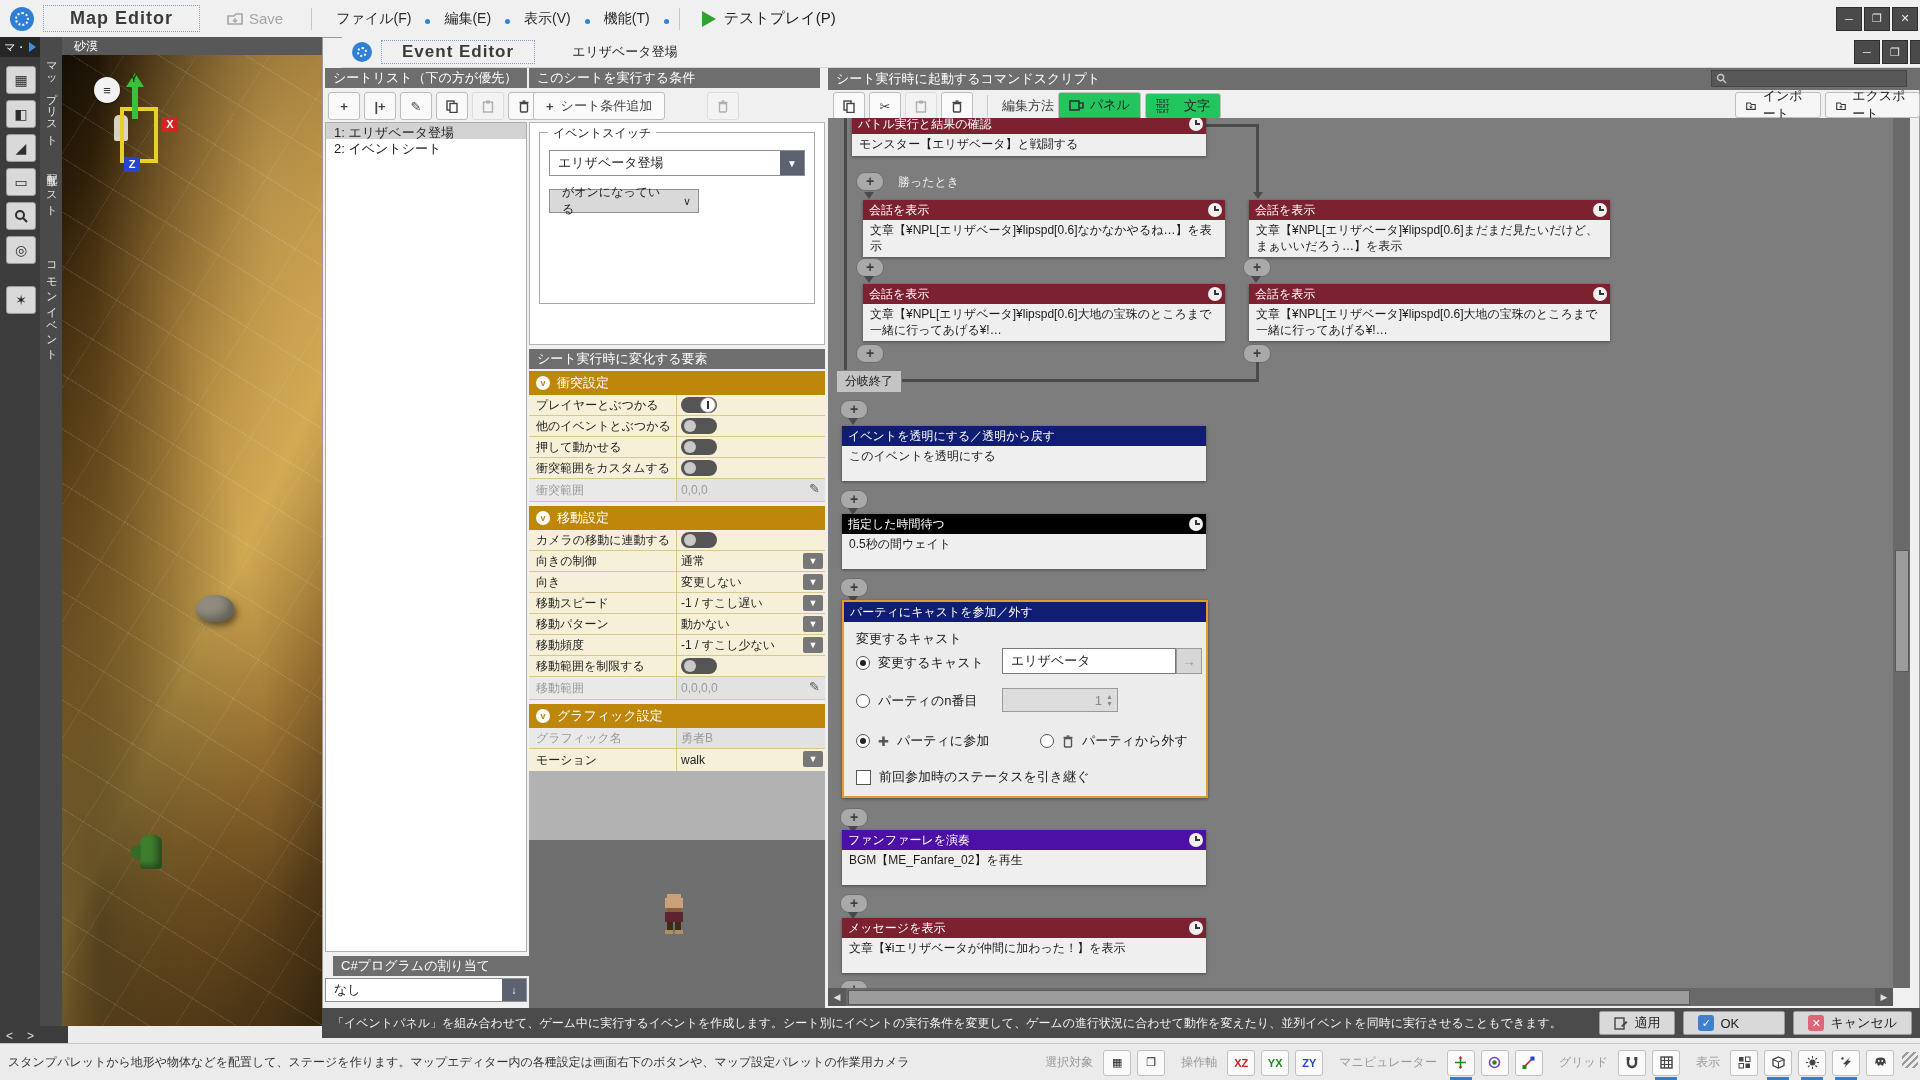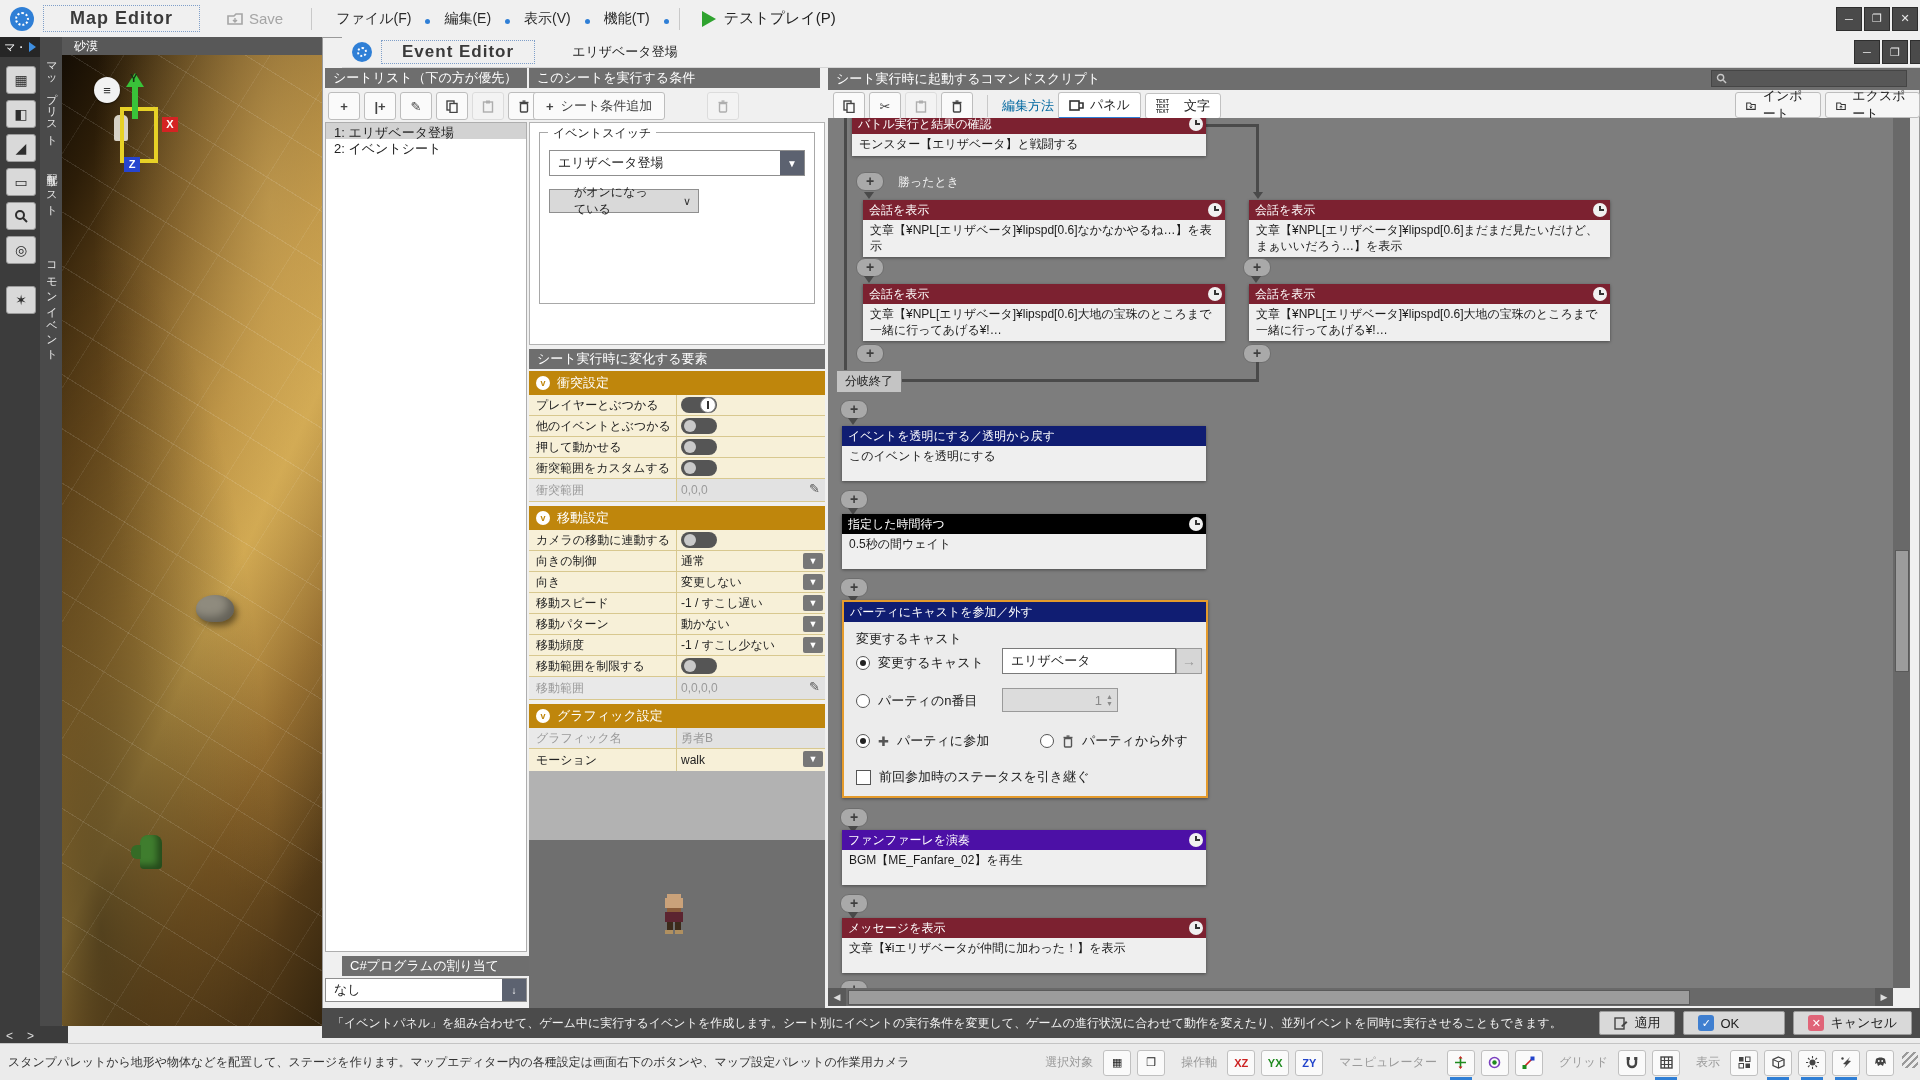--- a/index.html
+++ b/index.html
@@ -59,40 +59,40 @@
   .tbtn{width:30px;height:26px;background:#fafafa;border:1px solid #bdbdbd;border-radius:3px;display:flex;align-items:center;justify-content:center;color:#444;}
   .tbtn.dis{opacity:.38;}
   .tbtn svg{display:block;}
   .listbox{background:#fff;border:1px solid #aeaeae;box-sizing:border-box;}
   .listitem{height:16px;line-height:20px;padding:0 8px;font-size:13px;}
   .listitem.sel{background:#d2d2d2;}
   .ddl{background:#fff;border:1px solid #8f8f8f;box-sizing:border-box;display:flex;align-items:center;}
   .ddl .txt{flex:1;padding:0 8px;font-size:13px;white-space:nowrap;overflow:hidden;}
   .ddl .arr{width:24px;align-self:stretch;background:#5c6270;color:#fff;display:flex;align-items:center;justify-content:center;font-size:10px;}
   .combo{background:#d9d9d9;border:1px solid #8f8f8f;box-sizing:border-box;display:flex;align-items:center;}
-  .combo .txt{flex:1;padding:0 24px;}
+  .combo .txt{flex:1;padding:0 12px;}
   .combo .chev{width:22px;text-align:center;color:#333;font-size:11px;}
   
   .sectionbar{background:#bf860c;color:#fff;height:24px;display:flex;align-items:center;gap:7px;padding:0 7px;box-sizing:border-box;font-size:13px;}
   .seccirc{width:14px;height:14px;border-radius:50%;background:#fff;color:#bf860c;font-size:9px;font-weight:bold;display:flex;align-items:center;justify-content:center;}
   .prow{display:flex;height:20px;border-bottom:1px solid #d8c88f;background:#f7f0d8;font-size:12px;align-items:center;}
   .prow .lab{width:147px;padding-left:7px;box-sizing:border-box;white-space:nowrap;overflow:hidden;}
   .prow .val{flex:1;display:flex;align-items:center;border-left:1px solid #d8c88f;align-self:stretch;padding-left:4px;position:relative;}
   .prow.dis{background:#e9e9e9;color:#9a9a9a;}
   .prow.dis .val{background:#e2e2e2;color:#9a9a9a;}
   .toggle{width:36px;height:16px;border-radius:8px;background:#555;position:relative;}
   .toggle .knob{position:absolute;top:2px;left:3px;width:12px;height:12px;border-radius:50%;background:#c9c9c9;}
   .toggle.on .knob{left:auto;right:1px;top:0;width:16px;height:16px;background:#fff;border:1px solid #888;box-sizing:border-box;}
   .toggle.on .knob::after{content:"";position:absolute;left:6px;top:3px;width:2px;height:8px;background:#333;}
   .dropchip{position:absolute;right:2px;top:2px;width:20px;height:16px;background:#777;color:#fff;font-size:9px;display:flex;align-items:center;justify-content:center;border-radius:2px;}
   .pencil{position:absolute;right:5px;top:2px;color:#555;font-size:13px;}
   .graybandA{background:#b2b2b2;} .graybandB{background:#6f6f6f;}
   
   .searchbox{position:absolute;right:13px;top:2px;width:196px;height:17px;background:#575757;border:1px solid #454545;display:flex;align-items:center;padding-left:4px;box-sizing:border-box;}
-  .tab{height:24px;display:flex;align-items:center;gap:6px;background:#ffffff;border:1px solid #c2c2c2;border-radius:3px;padding:0 10px;font-size:13px;}
+  .tab{height:24px;display:flex;align-items:center;gap:6px;background:#22c55e;border:1px solid #c2c2c2;border-radius:3px;padding:0 10px;font-size:13px;}
   .tab.active{border-bottom:3px solid #2f7fd6;}
   .texticon{font-size:5px;line-height:5px;color:#333;font-weight:bold;letter-spacing:0;}
   .iebtn{height:24px;display:flex;align-items:center;gap:6px;background:#f6f6f6;border:1px solid #bdbdbd;border-radius:3px;padding:0 10px;font-size:13px;}
   .canvas{left:828px;top:118px;width:1065px;height:870px;background:#7d7d7d;overflow:hidden;}
   .blk{position:absolute;box-shadow:0 1px 3px rgba(0,0,0,.4);}
   .blkhead{height:20px;color:#fff;font-size:12px;line-height:20px;padding:0 6px;position:relative;white-space:nowrap;overflow:hidden;}
   .blkbody{background:#efefef;color:#1a1a1a;font-size:12px;padding:3px 7px;line-height:1.3;}
   .maroon{background:#7c2130;} .navy{background:#101d72;} .black{background:#000;} .purple{background:#4c10a6;}
   .clock{position:absolute;right:3px;top:3px;width:14px;height:14px;border-radius:50%;background:#f0f0f0;}
   .clock::before{content:"";position:absolute;left:6px;top:3px;width:2px;height:5px;background:#333;}
@@ -244,21 +244,21 @@
           <rect x="2.5" y="3.5" width="7" height="8.5" rx="1" fill="none" stroke="#444" stroke-width="1.4"></rect>
           <rect x="1.5" y="1.8" width="9" height="1.6" fill="#444"></rect>
           <rect x="4.5" y="0.4" width="3" height="1.4" fill="#444"></rect>
         </svg>
       </div>
   </div>
   <div class="abs listbox" style="left:325px;top:122px;width:202px;height:830px">
     <div class="listitem sel">1: エリザベータ登場</div>
     <div class="listitem">2: イベントシート</div>
   </div>
-  <div class="abs panelhead" style="left:342px;top:956px;width:212px">C#プログラムの割り当て</div>
+  <div class="abs panelhead" style="left:333px;top:956px;width:212px">C#プログラムの割り当て</div>
   <div class="abs ddl" style="left:325px;top:978px;width:202px;height:24px">
     <span class="txt">なし</span>
     <span class="arr">↓</span>
   </div>
 
   <div class="abs panelhead" style="left:529px;top:68px;width:291px">このシートを実行する条件</div>
   <div class="abs toolrow" style="left:533px;top:92px">
     <div class="tbtn" style="width:auto;padding:0 12px;gap:7px">
         <b>+</b>
         <span>シート条件追加</span>
@@ -448,21 +448,21 @@
         </svg>
       </div>
     <div class="tbtn">
         <svg width="12" height="13" viewBox="0 0 12 13">
           <rect x="2.5" y="3.5" width="7" height="8.5" rx="1" fill="none" stroke="#444" stroke-width="1.4"></rect>
           <rect x="1.5" y="1.8" width="9" height="1.6" fill="#444"></rect>
           <rect x="4.5" y="0.4" width="3" height="1.4" fill="#444"></rect>
         </svg>
       </div>
     <div class="vsep"></div>
-    <span style="color:#0369a1">編集方法</span>
+    <span style="color:#404040">編集方法</span>
     <div class="tab active">
       <svg width="15" height="13" viewBox="0 0 15 13">
           <rect x="1" y="2" width="9" height="9" fill="none" stroke="#333" stroke-width="1.6"></rect>
           <path d="M10 4h4v5h-4" fill="none" stroke="#333" stroke-width="1.6"></path>
         </svg>
       <span>パネル</span>
     </div>
     <div class="tab">
       <span class="texticon" style="width:22px;white-space:normal">TEXT TEXT TEXT</span>
       <span>文字</span>

